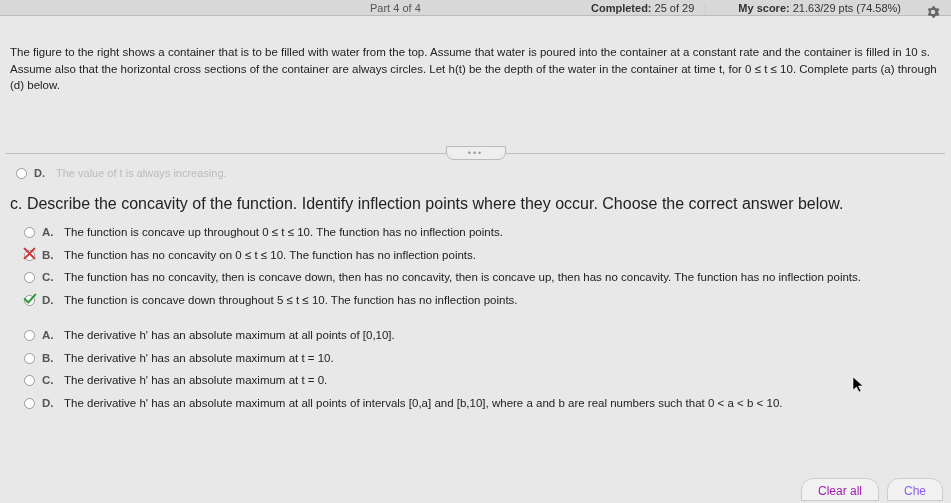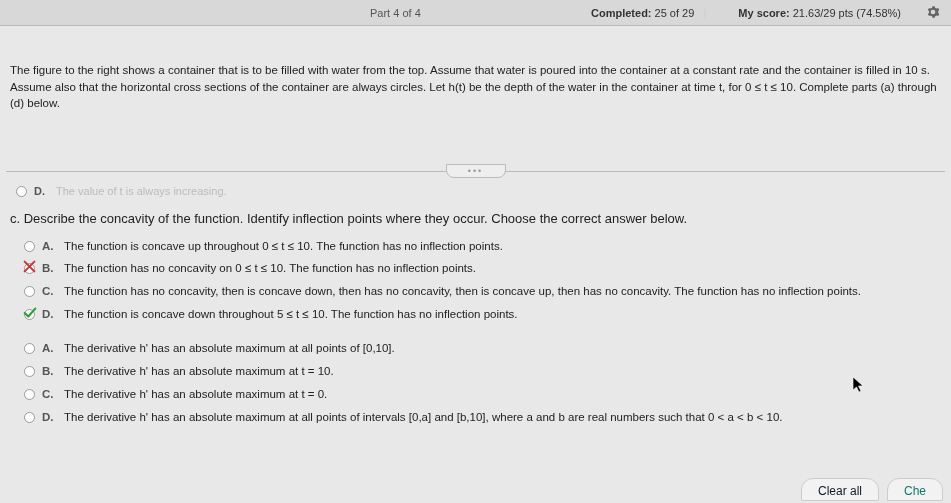--- a/index.html
+++ b/index.html
@@ -7,21 +7,21 @@
       font-family: Arial, Helvetica, sans-serif;
       background: #e8e8e8;
       width: 951px;
       height: 503px;
       overflow: hidden;
       position: relative;
       color: #333;
     }
     .header {
       background: #d8d8d8;
-      height: 26px;
+      height: 16px;
       display: flex;
       align-items: center;
       font-size: 11px;
       border-bottom: 1px solid #bbb;
       position: relative;
     }
     .part-label {
       position: absolute;
       left: 370px;
       color: #555;
@@ -43,25 +43,24 @@
       right: 10px;
       top: 4px;
       width: 16px;
       height: 16px;
       display: flex;
       align-items: center;
       justify-content: center;
     }
     .gear svg { width: 14px; height: 14px; fill: #666; }
     .content {
-      padding: 10px 6px 0 6px;
+      padding: 26px 6px 0 6px;
       font-size: 11.5px;
       color: #222;
       line-height: 1.45;
-      margin-top: 24px;
     }
     .intro {
       padding: 2px 4px 12px 4px;
     }
     .collapse-bar {
       height: 14px;
       position: relative;
       margin: 40px 0 4px 0;
     }
     .collapse-line {
@@ -100,21 +99,21 @@
       border-radius: 50%;
       display: inline-block;
       flex-shrink: 0;
       background: #fff;
       position: relative;
     }
     .question-block {
       padding: 8px 10px 4px 4px;
     }
     .q-prompt {
-      font-size: 13px;
+      font-size: 16px;
       margin-bottom: 6px;
     }
     .option-row {
       display: flex;
       align-items: flex-start;
       gap: 6px;
       padding: 3px 4px 3px 14px;
       font-size: 11.5px;
     }
     .option-row .radio { margin-top: 2px; }
@@ -133,23 +132,23 @@
       right: 8px;
       display: flex;
       gap: 8px;
     }
     .btn {
       background: #f2f2f2;
       border: 1px solid #ccc;
       border-radius: 12px 12px 0 0;
       padding: 5px 16px 2px 16px;
       font-size: 12px;
-      color: #0f172a;
-    }
-    .btn-red { color:#0f766e; }
+      color: #a21caf;
+    }
+    .btn-red { color:#8b5cf6; }
     .cursor {
       position: absolute;
       left: 852px;
       top: 376px;
       width: 14px; height: 18px;
     }
     .cursor svg { width: 14px; height: 18px; }
   </style>
 </head>
 <body>

